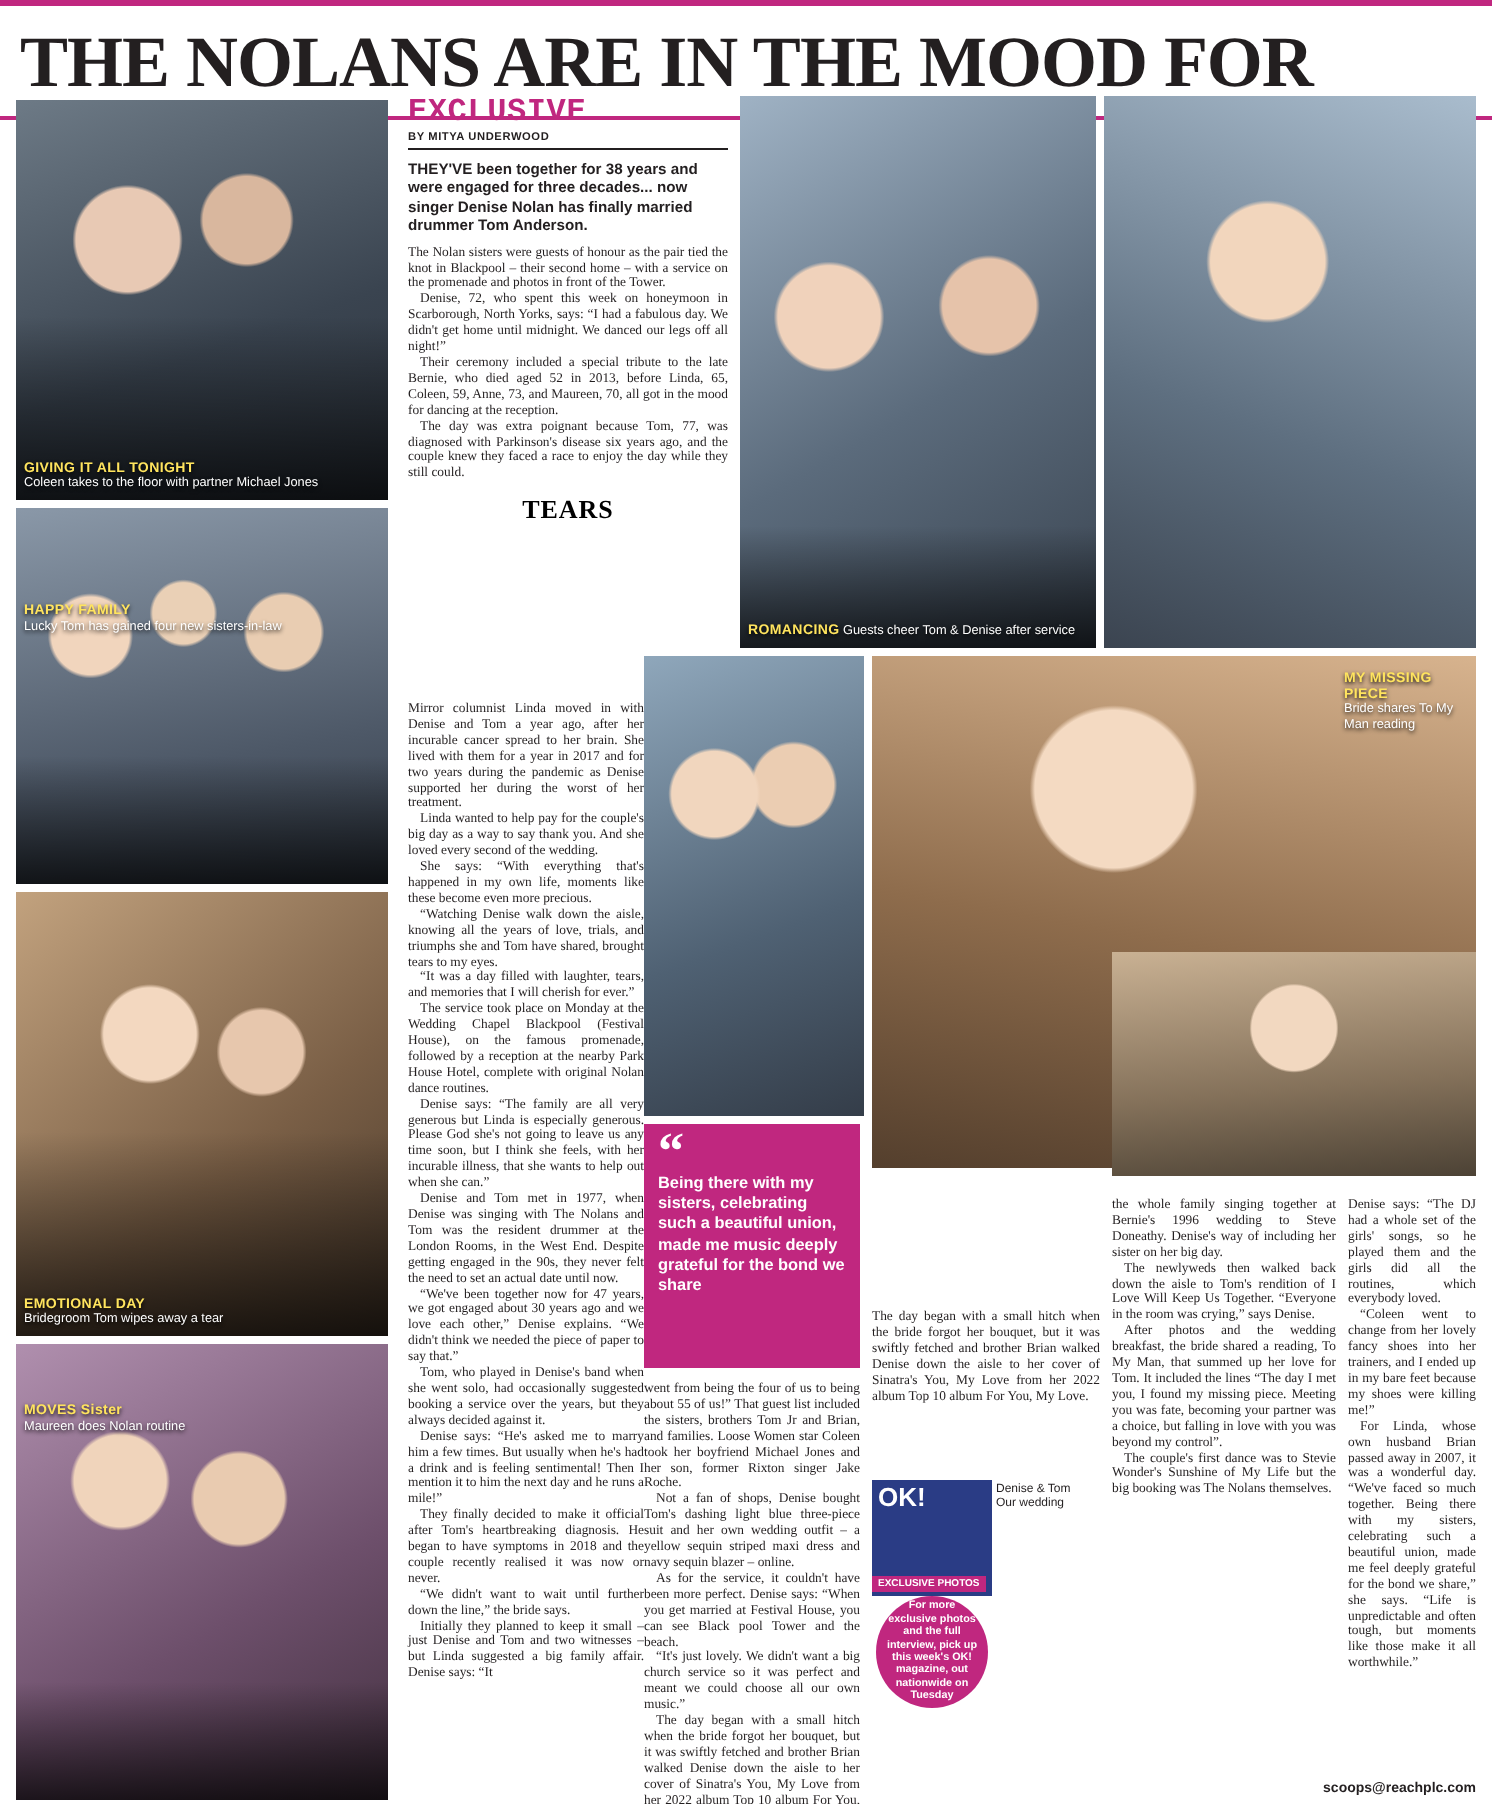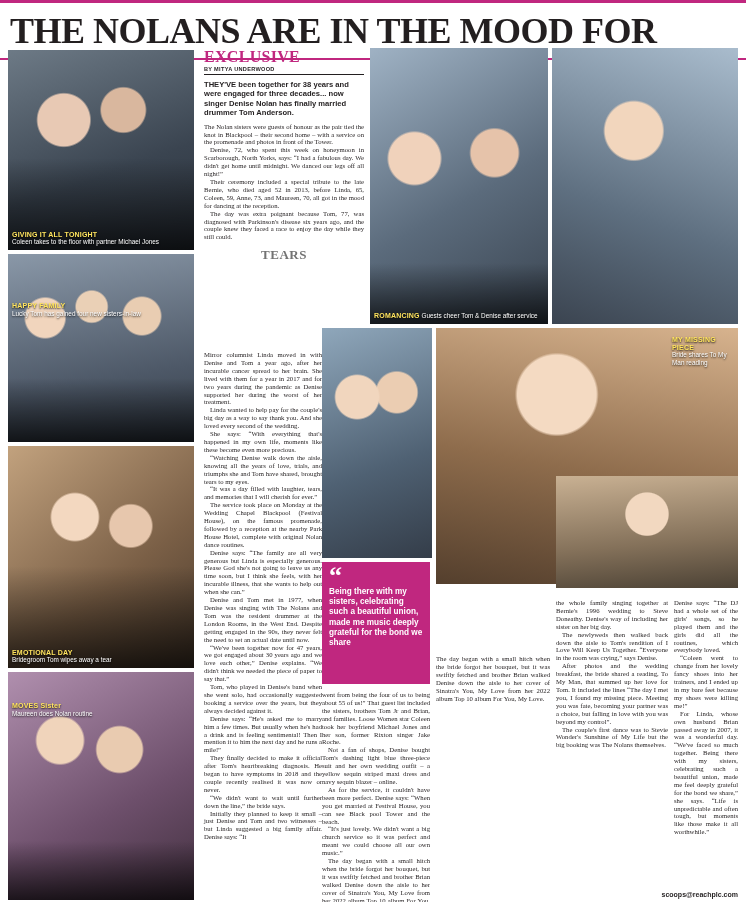--- a/index.html
+++ b/index.html
@@ -71,21 +71,21 @@
     background: linear-gradient(to bottom, rgba(0,0,0,0), rgba(0,0,0,.72));
     z-index: 3;
   }
 
   
   .col-mid {
     position: absolute; left: 204px; top: 2px;
     width: 160px; height: 850px;
   }
   .exclusive {
-    font-family: Liberation Serif, serif;
+    font-family: Liberation Mono, monospace;
     font-weight: bold;
     font-size: 16px;
     color: #c0277f;
     letter-spacing: .3px;
     line-height: 17px;
   }
   .byline {
     font-family: "Liberation Sans", sans-serif;
     font-size: 5.6px;
     font-weight: bold;
@@ -110,21 +110,21 @@
     color: #231f20;
     margin: 0;
     text-align: justify;
     text-indent: 6px;
   }
   p.body.first { text-indent: 0; margin-top: 5px; }
   .subhead {
     font-family: "Liberation Serif", serif;
     font-weight: bold;
     font-size: 13px;
-    color: #737373;
+    color: #000000;
     text-align: center;
     letter-spacing: .5px;
     margin: 6px 0 3px;
   }
 
   
   .col2 { position: absolute; left: 204px; top: 300px; width: 118px; }
 
   
   .pullquote {
@@ -349,20 +349,31 @@
       <p class="body">As for the service, it couldn't have been more perfect. Denise says: “When you get married at Festival House, you can see Black pool Tower and the beach.</p>
       <p class="body">“It's just lovely. We didn't want a big church service so it was perfect and meant we could choose all our own music.”</p>
       <p class="body">The day began with a small hitch when the bride forgot her bouquet, but it was swiftly fetched and brother Brian walked Denise down the aisle to her cover of Sinatra's You, My Love from her 2022 album Top 10 album For You, My Love.</p>
 
     </div>
 
     <div class="col4" style="height:86px; overflow:hidden;">
       <p class="body first">The day began with a small hitch when the bride forgot her bouquet, but it was swiftly fetched and brother Brian walked Denise down the aisle to her cover of Sinatra's You, My Love from her 2022 album Top 10 album For You, My Love.</p>
     </div>
 
+    <div class="promo">
+      <div class="promo-mag">
+        <span class="promo-ok">OK!</span>
+        <div class="promo-badge">EXCLUSIVE PHOTOS</div>
+      </div>
+      <div class="promo-side">
+        <div>Denise &amp; Tom</div>
+        <div>Our wedding</div>
+      </div>
+      <div class="promo-circle">For more exclusive photos and the full interview, pick up this week's OK! magazine, out nationwide on Tuesday</div>
+    </div>
 
     <div class="col5">
       <p class="body first">the whole family singing together at Bernie's 1996 wedding to Steve Doneathy. Denise's way of including her sister on her big day.</p>
       <p class="body">The newlyweds then walked back down the aisle to Tom's rendition of I Love Will Keep Us Together. “Everyone in the room was crying,” says Denise.</p>
       <p class="body">After photos and the wedding breakfast, the bride shared a reading, To My Man, that summed up her love for Tom. It included the lines “The day I met you, I found my missing piece. Meeting you was fate, becoming your partner was a choice, but falling in love with you was beyond my control”.</p>
       <p class="body">The couple's first dance was to Stevie Wonder's Sunshine of My Life but the big booking was The Nolans themselves.</p>
     </div>
 
     <div class="col6">
       <p class="body first">Denise says: “The DJ had a whole set of the girls' songs, so he played them and the girls did all the routines, which everybody loved.</p>

